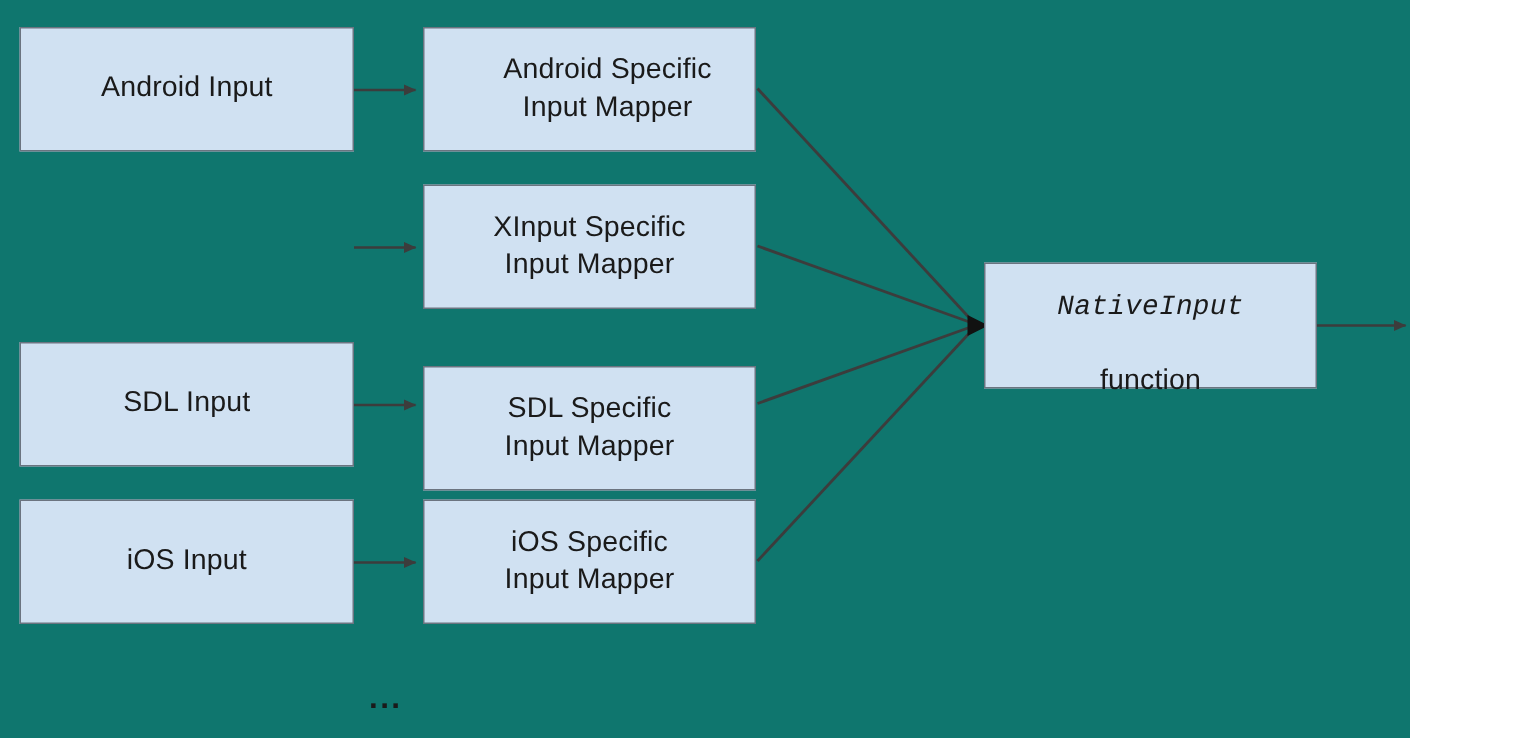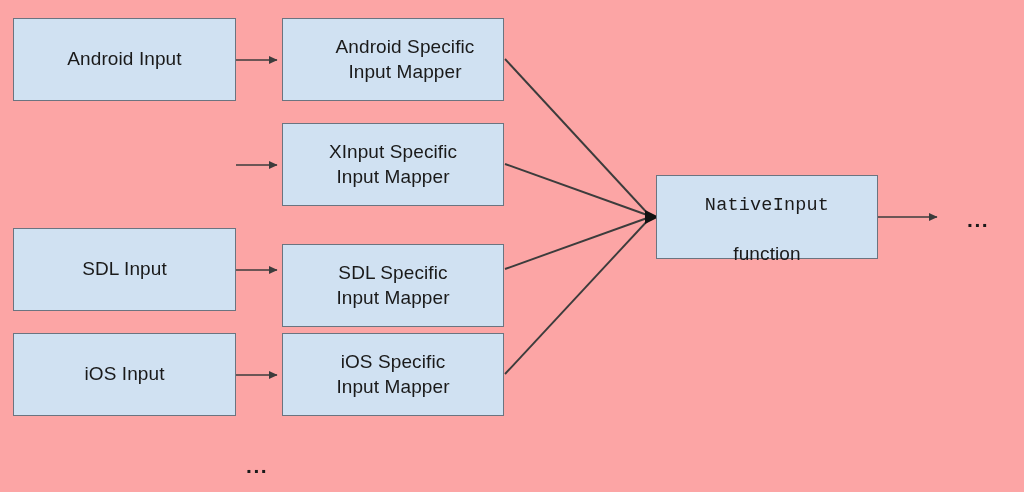--- a/index.html
+++ b/index.html
@@ -5,23 +5,23 @@
   html, body {
     margin: 0;
     padding: 0;
     background: #ffffff;
   }
   body {
     font-family: "Liberation Sans", sans-serif;
   }
   #canvas {
     position: relative;
-    width: 1024px;
+    width: 940px;
     height: 492px;
-    background: #fca5a5;
+    background: #0f766e;
     overflow: hidden;
   }
   #wires {
     position: absolute;
     left: 0;
     top: 0;
     width: 1024px;
     height: 492px;
     pointer-events: none;
   }
@@ -45,20 +45,21 @@
     padding: 0 6px;
     white-space: pre-line;
   }
   .node-mono .label {
     font-family: "Liberation Sans", sans-serif;
   }
   .node-mono .label .mono {
     font-family: "Liberation Mono", monospace;
     font-size: 18.5px;
     letter-spacing: 0.2px;
+    font-style: italic;
   }
   .ellipsis {
     position: absolute;
     color: #1a1a1a;
     font-size: 21px;
     font-weight: 700;
     letter-spacing: 1.6px;
     line-height: 1;
     z-index: 2;
     white-space: nowrap;

